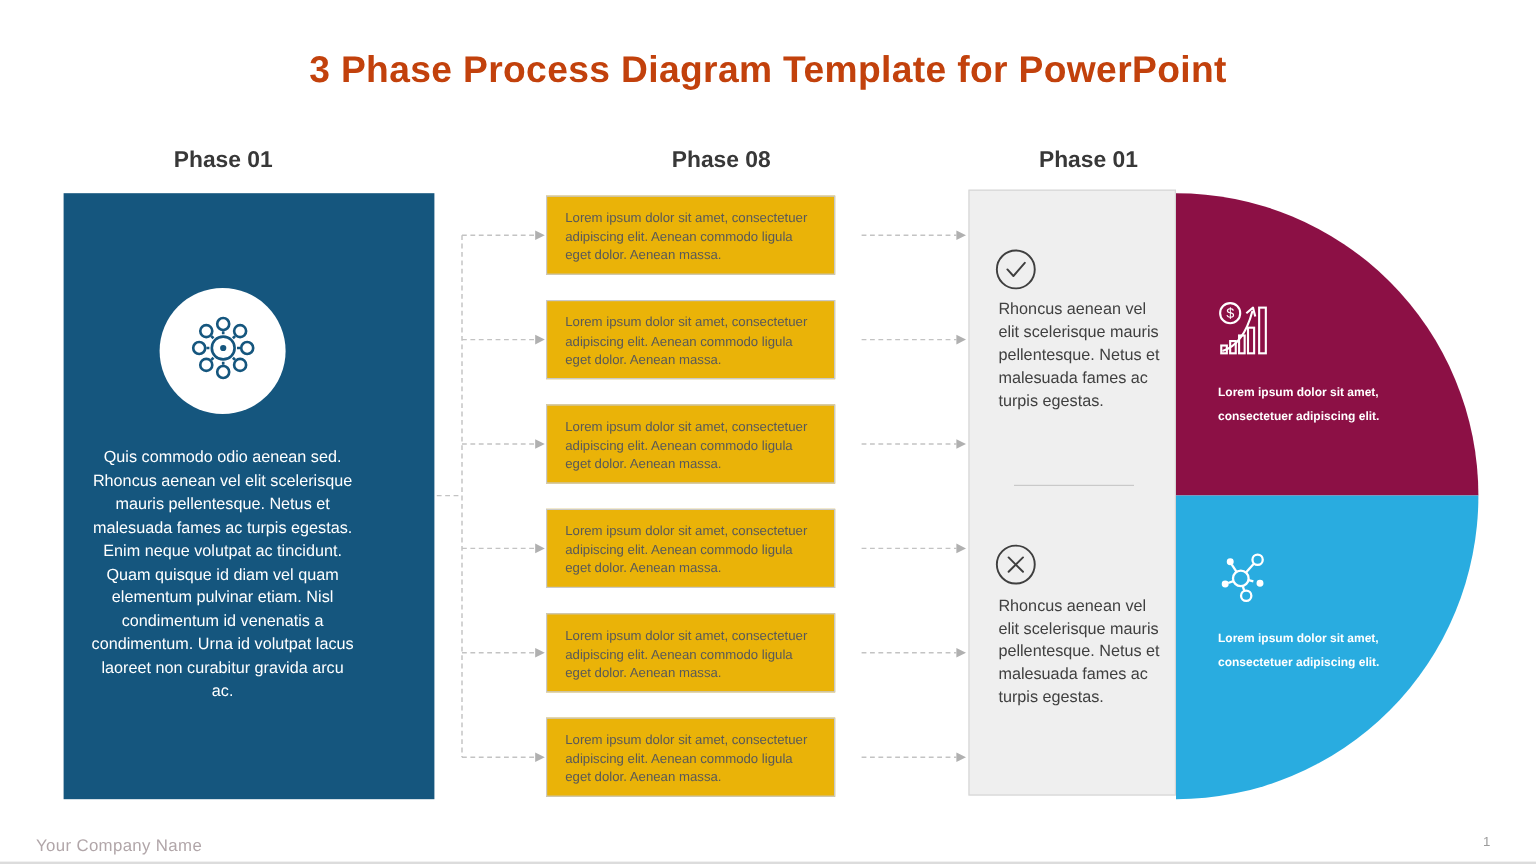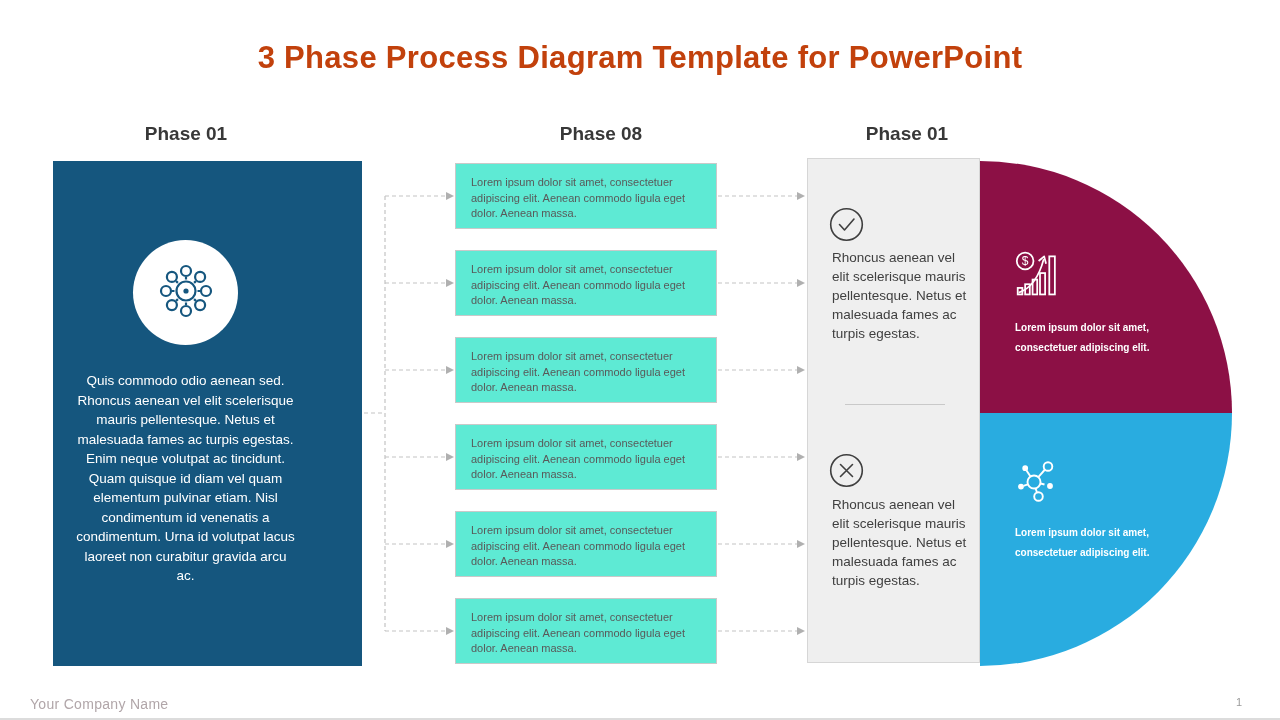--- a/index.html
+++ b/index.html
@@ -36,22 +36,22 @@
     background:#ffffff; border-radius:50%;
     display:flex; align-items:center; justify-content:center;
   }
   .phase1-body {
     position:absolute; left:22px; top:210px; width:221px;
     color:#ffffff; font-size:13.5px; line-height:19.5px; text-align:center;
   }
 
   
   .p2-box {
-    position:absolute; left:455px; width:262px; height:66px;
-    background:#5eead4; border:1px solid #c9c9c9; z-index:1;
+    position:absolute; left:455px; width:241px; height:66px;
+    background:#eab308; border:1px solid #c9c9c9; z-index:1;
     padding:11px 14px 8px 15px;
     font-size:11px; line-height:15.5px; color:#595959;
   }
 
   
   .phase3-box {
     position:absolute; left:807px; top:158px; width:173px; height:505px;
     background:#efefef; border:1px solid #d6d6d6; z-index:1;
   }
   .p3-icon { position:absolute; left:21px; width:35px; height:35px; }

